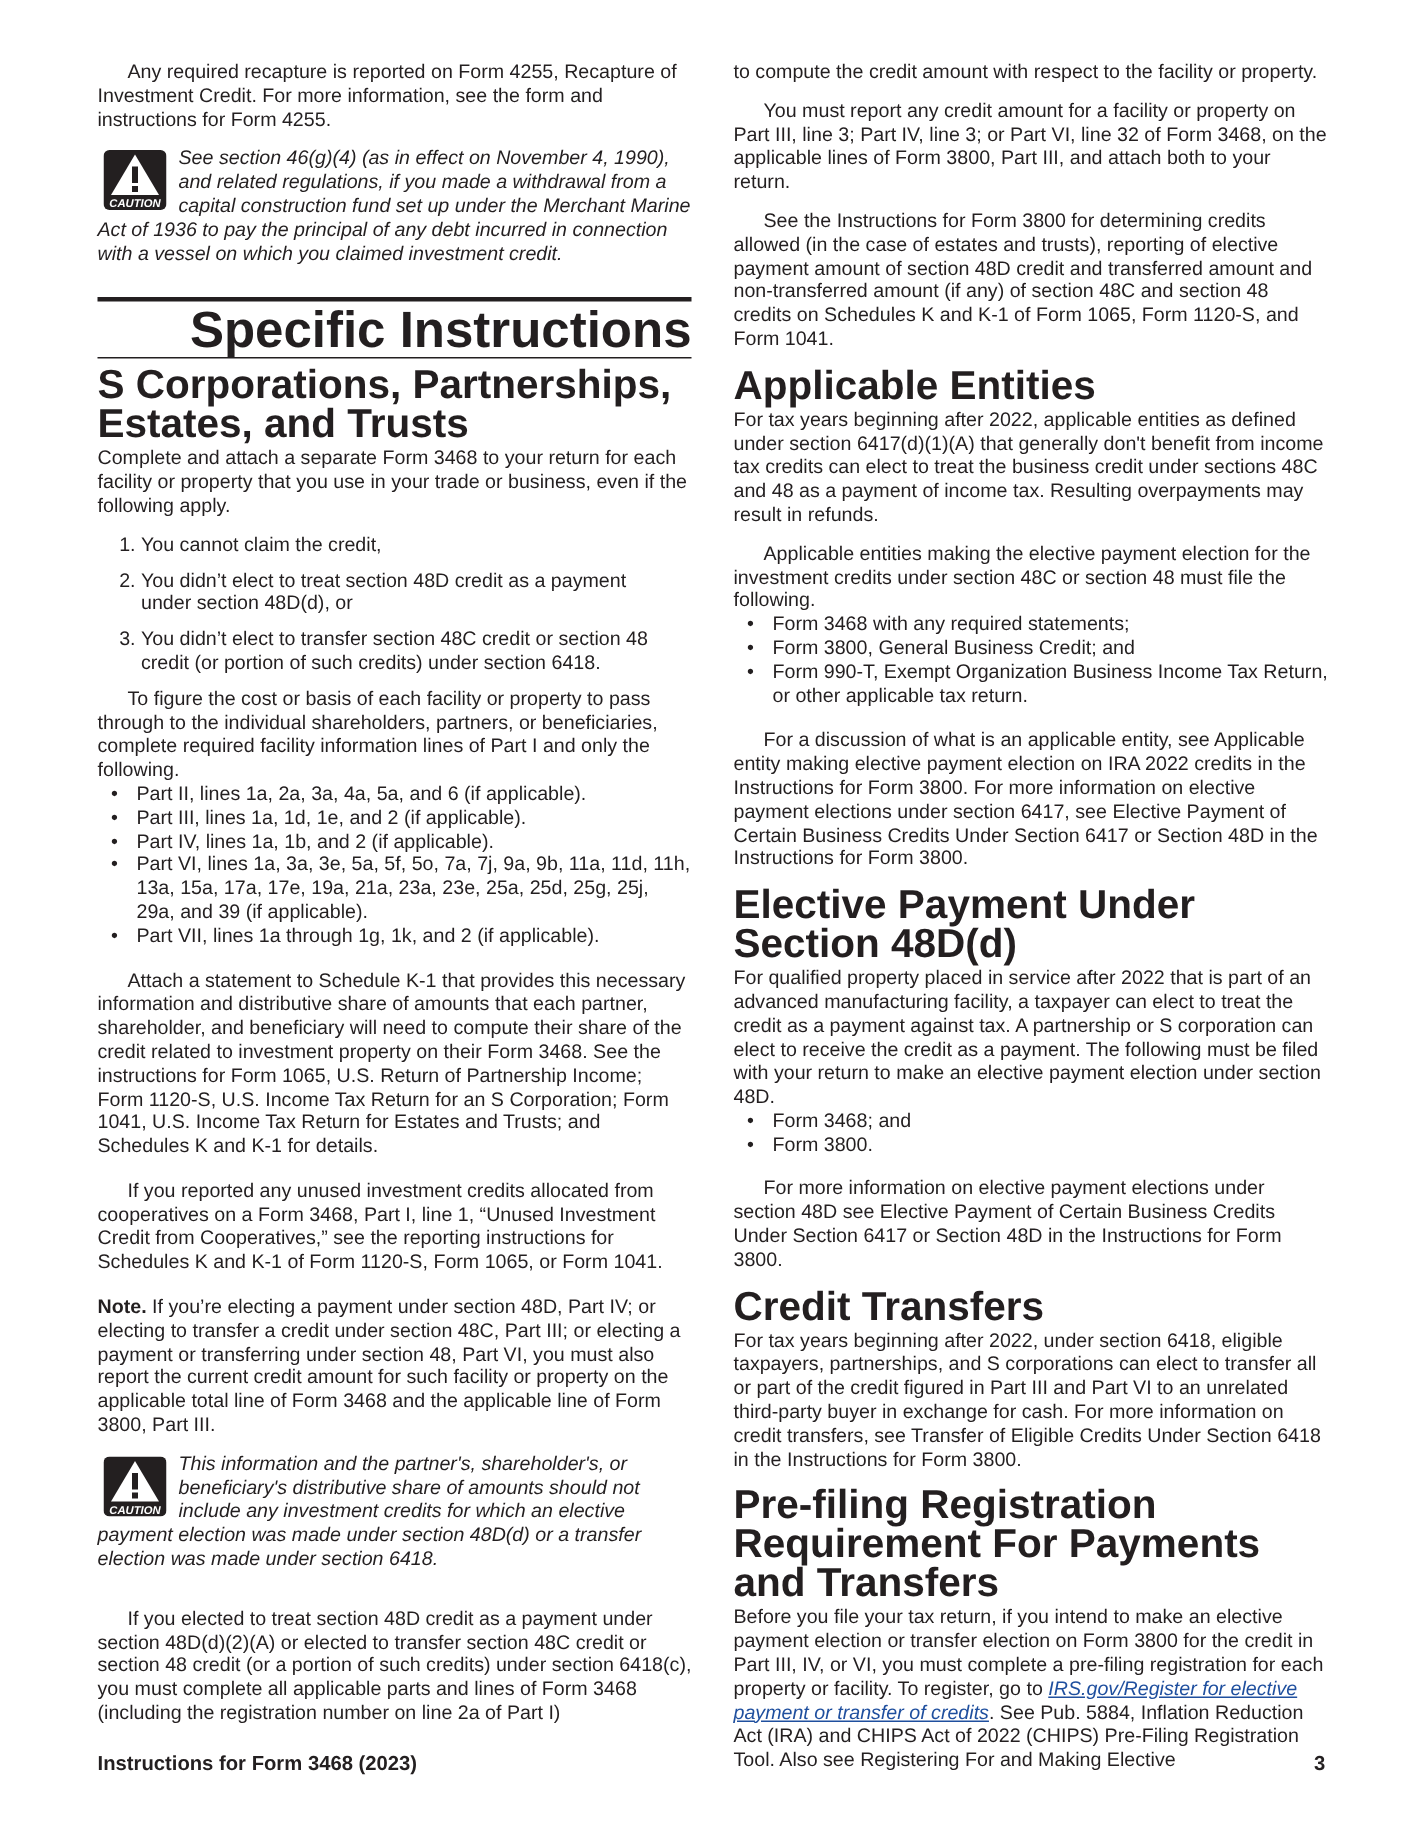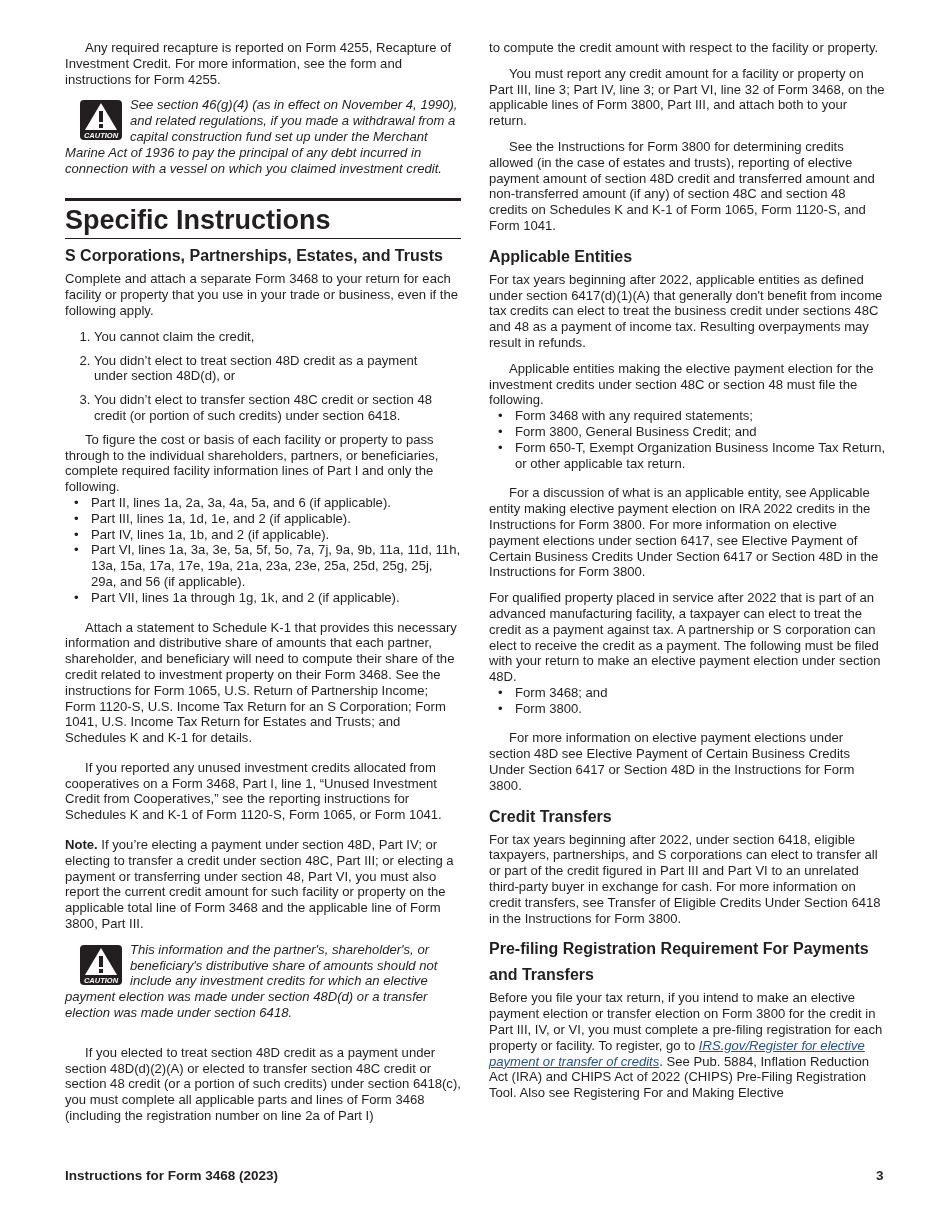--- a/index.html
+++ b/index.html
@@ -6,25 +6,25 @@
   body { width: 950px; height: 1230px; position: relative; overflow: hidden;
          font-family: "Liberation Sans", sans-serif; color: #231f20; }
   .col { position: absolute; top: 40px; width: 396px; font-size: 13.1px; line-height: 15.8px; }
   .col-left { left: 65px; }
   .col-right { left: 489px; width: 397px; }
   p { margin: 0 0 10px 0; }
   .indent { text-indent: 20px; }
   .it { }
   .bold { font-weight: bold; text-align: center; }
   .caution { position: relative; margin: 0 0 10px 0; font-style: italic; }
-  .caution-icon { float: left; width: 42px; height: 40px; margin: 3px 8px 0 15px; position: relative; }
+  .caution-icon { float: left; width: 42px; height: 40px; margin: 3px 8px 0 4px; position: relative; }
   .caution-icon svg { display: block; }
-  h1.spec { font-size: 27px; font-weight: bold; margin: 22px 0 0 0; padding: 4px 0 3px 0;
-            border-top: 3px solid #231f20; border-bottom: 1px solid #231f20; line-height: 30px; }
-  h2.sec { font-size: 16px; font-weight: bold; line-height: 26px; margin: 4px 0 2px 0; }
+  h1.spec { font-size: 34px; font-weight: bold; margin: 22px 0 0 0; padding: 4px 0 3px 0;
+            border-top: 3px solid #231f20; border-bottom: 1px solid #231f20; line-height: 30px; text-align: right; }
+  h2.sec { font-size: 27px; font-weight: bold; line-height: 26px; margin: 4px 0 2px 0; }
   ol.num { margin: 8px 15px 8px 0; padding-left: 29px; }
   ol.num li { margin-bottom: 8px; padding-left: 0; }
   ul.bul { margin: 0 0 10px 0; padding-left: 26px; list-style: none; }
   ul.bul li { position: relative; }
   ul.bul li::before { content: "\2022"; position: absolute; left: -17px; }
   a.link { color: #1f4f9e; text-decoration: underline; font-style: italic; }
   .footer-left { position: absolute; left: 65px; top: 1168px; font-weight: bold; font-size: 13.5px; }
   .footer-right { position: absolute; left: 876px; top: 1168px; font-weight: bold; font-size: 13.5px; }
 </style>
 </head>
@@ -55,21 +55,21 @@
     <li>You cannot claim the credit,</li>
     <li>You didn’t elect to treat section 48D credit as a payment under section 48D(d), or</li>
     <li>You didn’t elect to transfer section 48C credit or section 48 credit (or portion of such credits) under section 6418.</li>
   </ol>
 
   <p class="indent" style="margin-bottom:0">To figure the cost or basis of each facility or property to pass through to the individual shareholders, partners, or beneficiaries, complete required facility information lines of Part I and only the following.</p>
   <ul class="bul">
     <li>Part II, lines 1a, 2a, 3a, 4a, 5a, and 6 (if applicable).</li>
     <li>Part III, lines 1a, 1d, 1e, and 2 (if applicable).</li>
     <li>Part IV, lines 1a, 1b, and 2 (if applicable).</li>
-    <li>Part VI, lines 1a, 3a, 3e, 5a, 5f, 5o, 7a, 7j, 9a, 9b, 11a, 11d, 11h, 13a, 15a, 17a, 17e, 19a, 21a, 23a, 23e, 25a, 25d, 25g, 25j, 29a, and 56 (if applicable).</li>
+    <li>Part VI, lines 1a, 3a, 3e, 5a, 5f, 5o, 7a, 7j, 9a, 9b, 11a, 11d, 11h, 13a, 15a, 17a, 17e, 19a, 21a, 23a, 23e, 25a, 25d, 25g, 25j, 29a, and 39 (if applicable).</li>
     <li>Part VII, lines 1a through 1g, 1k, and 2 (if applicable).</li>
   </ul>
 
   <p class="indent" style="margin-top:14px">Attach a statement to Schedule K-1 that provides this necessary information and distributive share of amounts that each partner, shareholder, and beneficiary will need to compute their share of the credit related to investment property on their Form 3468. See the instructions for Form 1065, U.S. Return of Partnership Income; Form 1120-S, U.S. Income Tax Return for an S Corporation; Form 1041, U.S. Income Tax Return for Estates and Trusts; and Schedules K and K-1 for details.</p>
   <p class="indent" style="margin-top:14px; margin-bottom:14px">If you reported any unused investment credits allocated from cooperatives on a Form 3468, Part I, line 1, “Unused Investment Credit from Cooperatives,” see the reporting instructions for Schedules K and K-1 of Form 1120-S, Form 1065, or Form 1041.</p>
 
   <p><span class="bold">Note.</span><span> If you’re electing a payment under section 48D, Part IV; or electing to transfer a credit under section 48C, Part III; or electing a payment or transferring under section 48, Part VI, you must also report the current credit amount for such facility or property on the applicable total line of Form 3468 and the applicable line of Form 3800, Part III.</span></p>
 
   <div class="caution">
     <span class="caution-icon">
@@ -92,25 +92,26 @@
   <p class="it">to compute the credit amount with respect to the facility or property.</p>
   <p class="indent it">You must report any credit amount for a facility or property on Part III, line 3; Part IV, line 3; or Part VI, line 32 of Form 3468, on the applicable lines of Form 3800, Part III, and attach both to your return.</p>
   <p class="indent it">See the Instructions for Form 3800 for determining credits allowed (in the case of estates and trusts), reporting of elective payment amount of section 48D credit and transferred amount and non-transferred amount (if any) of section 48C and section 48 credits on Schedules K and K-1 of Form 1065, Form 1120-S, and Form 1041.</p>
 
   <h2 class="sec">Applicable Entities</h2>
   <p>For tax years beginning after 2022, applicable entities as defined under section 6417(d)(1)(A) that generally don't benefit from income tax credits can elect to treat the business credit under sections 48C and 48 as a payment of income tax. Resulting overpayments may result in refunds.</p>
   <p class="indent" style="margin-bottom:0">Applicable entities making the elective payment election for the investment credits under section 48C or section 48 must file the following.</p>
   <ul class="bul">
     <li>Form 3468 with any required statements;</li>
     <li>Form 3800, General Business Credit; and</li>
-    <li>Form 650-T, Exempt Organization Business Income Tax Return, or other applicable tax return.</li>
+    <li>Form 990-T, Exempt Organization Business Income Tax Return, or other applicable tax return.</li>
   </ul>
 
   <p class="indent" style="margin-top:14px"><span>For a discussion of what is an applicable entity, see </span><span class="it">Applicable entity making elective payment election on IRA 2022 credits</span><span> in the Instructions for Form 3800. For more information on elective payment elections under section 6417, see </span><span class="it">Elective Payment of Certain Business Credits Under Section 6417 or Section 48D</span><span> in the Instructions for Form 3800.</span></p>
 
+  <h2 class="sec">Elective Payment Under Section 48D(d)</h2>
   <p style="margin-bottom:0">For qualified property placed in service after 2022 that is part of an advanced manufacturing facility, a taxpayer can elect to treat the credit as a payment against tax. A partnership or S corporation can elect to receive the credit as a payment. The following must be filed with your return to make an elective payment election under section 48D.</p>
   <ul class="bul">
     <li>Form 3468; and</li>
     <li>Form 3800.</li>
   </ul>
   <p class="indent" style="margin-top:14px"><span>For more information on elective payment elections under section 48D see </span><span class="it">Elective Payment of Certain Business Credits Under Section 6417 or Section 48D</span><span> in the Instructions for Form 3800.</span></p>
 
   <h2 class="sec">Credit Transfers</h2>
   <p><span>For tax years beginning after 2022, under section 6418, eligible taxpayers, partnerships, and S corporations can elect to transfer all or part of the credit figured in Part III and Part VI to an unrelated third-party buyer in exchange for cash. For more information on credit transfers, see </span><span class="it">Transfer of Eligible Credits Under Section 6418</span><span> in the Instructions for Form 3800.</span></p>
 

